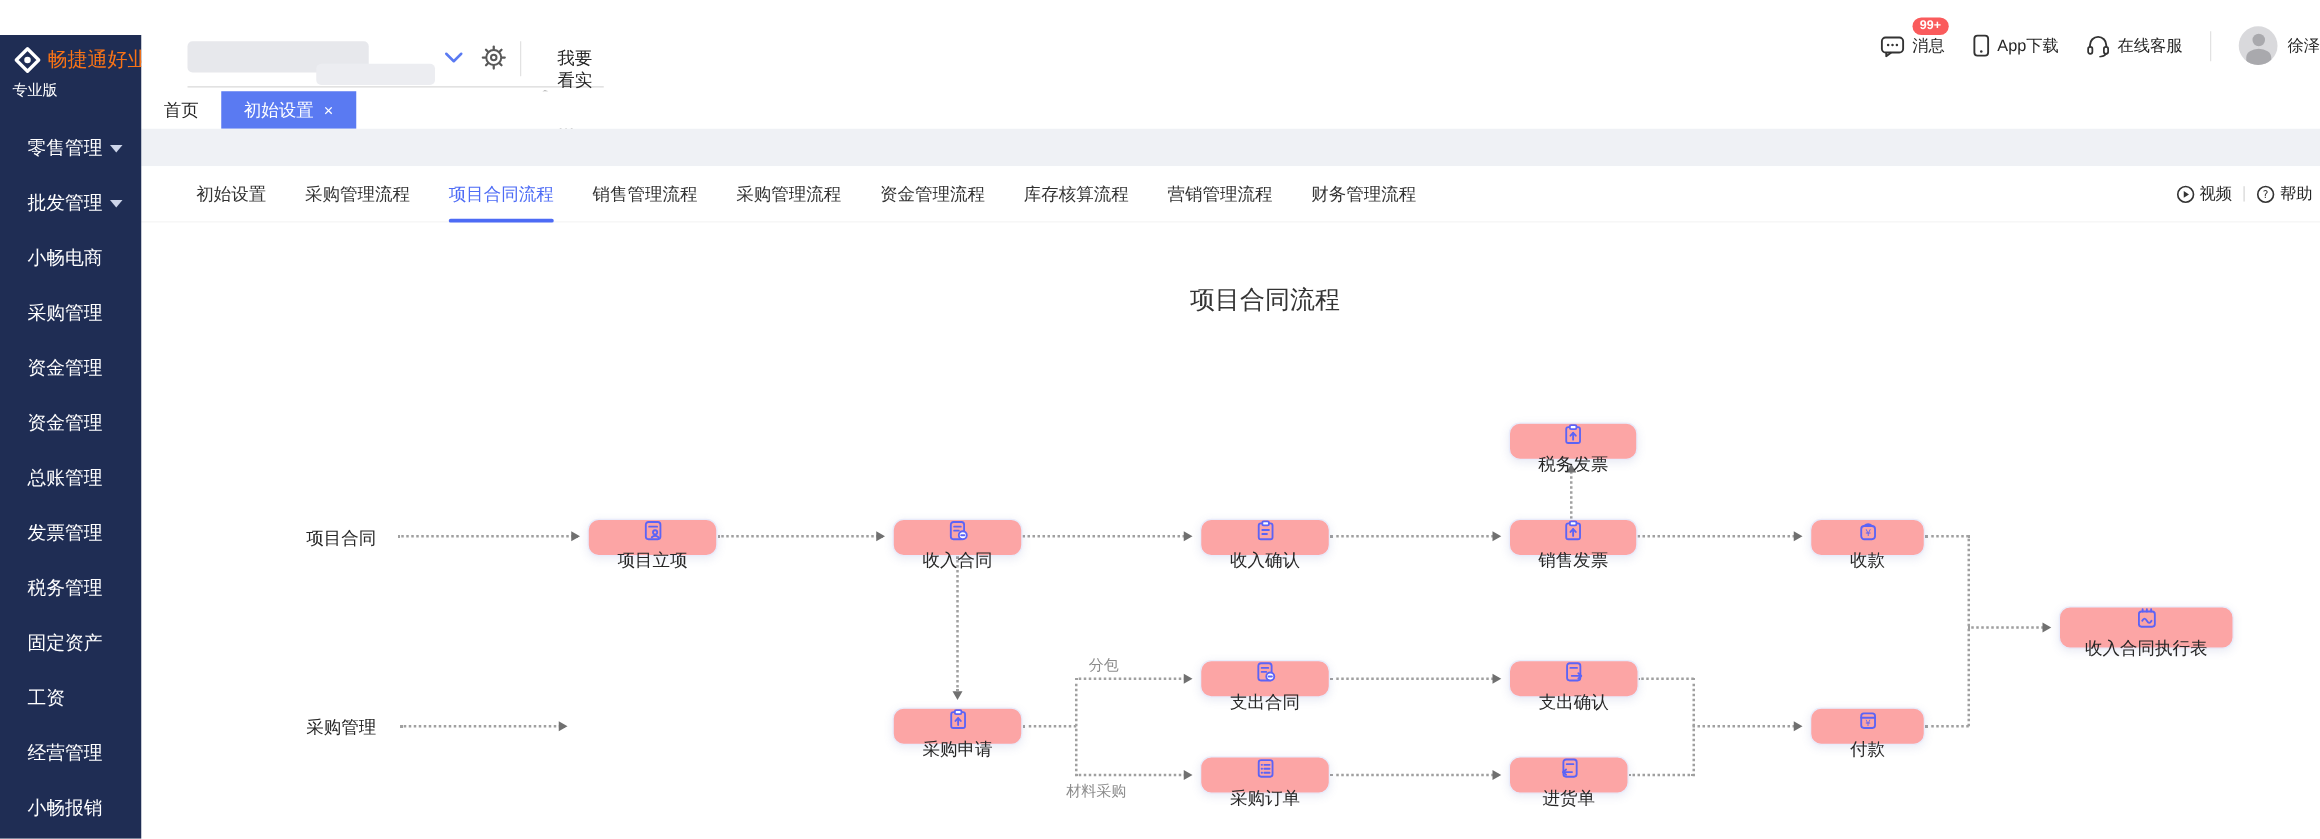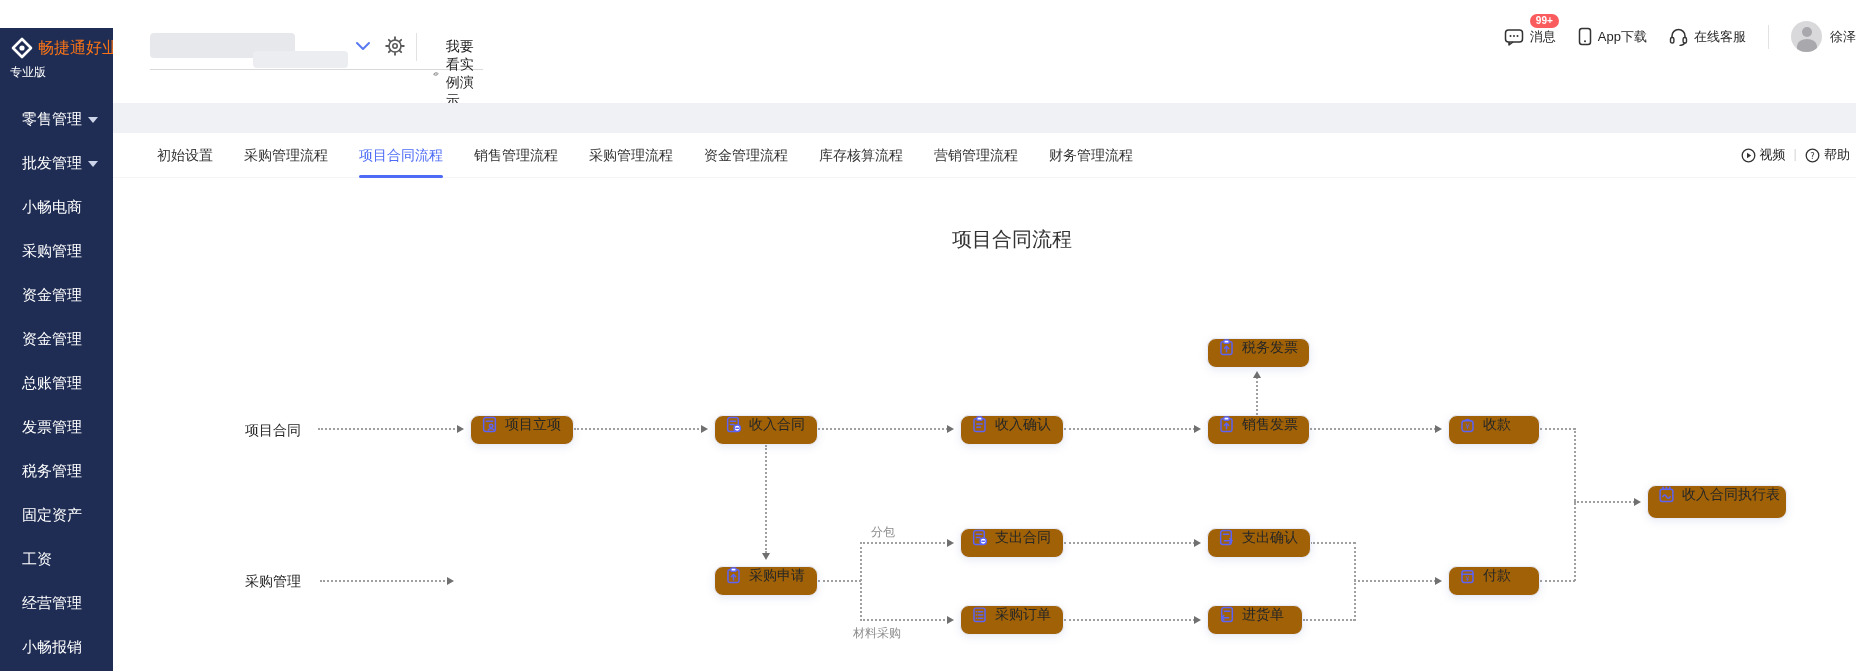--- a/index.html
+++ b/index.html
@@ -56,23 +56,23 @@
   .itab.active::after { content:""; position:absolute; left:0; right:0; bottom:0; height:3px; background:#4d6bf5; border-radius:2px; }
   .tabs-right { margin-left:auto; display:flex; align-items:flex-start; gap:8px; padding-right:6px; font-size:13px; }
   .tabs-right .item { display:flex; align-items:center; gap:4px; cursor:pointer; white-space:nowrap; }
   .tabs-right .bar { color:#d9d9d9; }
 
   
   .flow-title { position:absolute; left:799px; top:93px; width:200px; text-align:center;
     font-size:20px; font-weight:500; color:#333; }
   .row-label { position:absolute; font-size:14px; color:#262626; }
   .edge-label { position:absolute; font-size:12px; color:#8c8c8c; }
-  .node { position:absolute; height:30px; background:#a16207; border:1px solid #e9ecfb; border-radius:9px;
-    box-shadow:0 2px 8px rgba(95,108,175,.14); display:flex; gap:7px;
-    padding:0 10px; font-size:14px; color:#262626; cursor:pointer; white-space:nowrap; z-index:3; }
+  .node { position:absolute; height:30px; background:#fca5a5; border:1px solid #e9ecfb; border-radius:9px;
+    box-shadow:0 2px 8px rgba(95,108,175,.14); display:flex; align-items:center; gap:7px;
+    padding:0 10px; font-size:14px; color:#262626; cursor:pointer; white-space:nowrap; z-index:3;flex-direction:column; }
   .node svg { flex:0 0 17px; }
   .hline { position:absolute; border-top:2px dotted #a0a0a0; height:0; z-index:1; }
   .vline { position:absolute; border-left:2px dotted #a0a0a0; width:0; z-index:1; }
   .ah { position:absolute; width:0; height:0; z-index:2; }
   .ah.r { border-top:4px solid transparent; border-bottom:4px solid transparent; border-left:7px solid #707070; }
   .ah.u { border-left:4px solid transparent; border-right:4px solid transparent; border-bottom:7px solid #707070; }
   .ah.d { border-left:4px solid transparent; border-right:4px solid transparent; border-top:7px solid #707070; }
 </style>
 </head>
 <body>
@@ -165,20 +165,26 @@
         <span>在线客服</span>
       </div>
       <div class="hdr-sep"></div>
       <div class="user">
         <div class="avatar"></div>
         <span class="user-name">徐泽</span>
       </div>
     </div>
   </div>
 
+  <div class="tabbar">
+    <div class="wtab"><span>首页</span></div>
+    <div class="wtab active">
+      <span>初始设置</span><span class="close">×</span>
+    </div>
+  </div>
   <div class="graybar"></div>
 
   <div class="panel">
     <div class="inner-tabs">
       <span class="itab">初始设置</span>
       <span class="itab">采购管理流程</span>
       <span class="itab active">项目合同流程</span>
       <span class="itab">销售管理流程</span>
       <span class="itab">采购管理流程</span>
       <span class="itab">资金管理流程</span>

